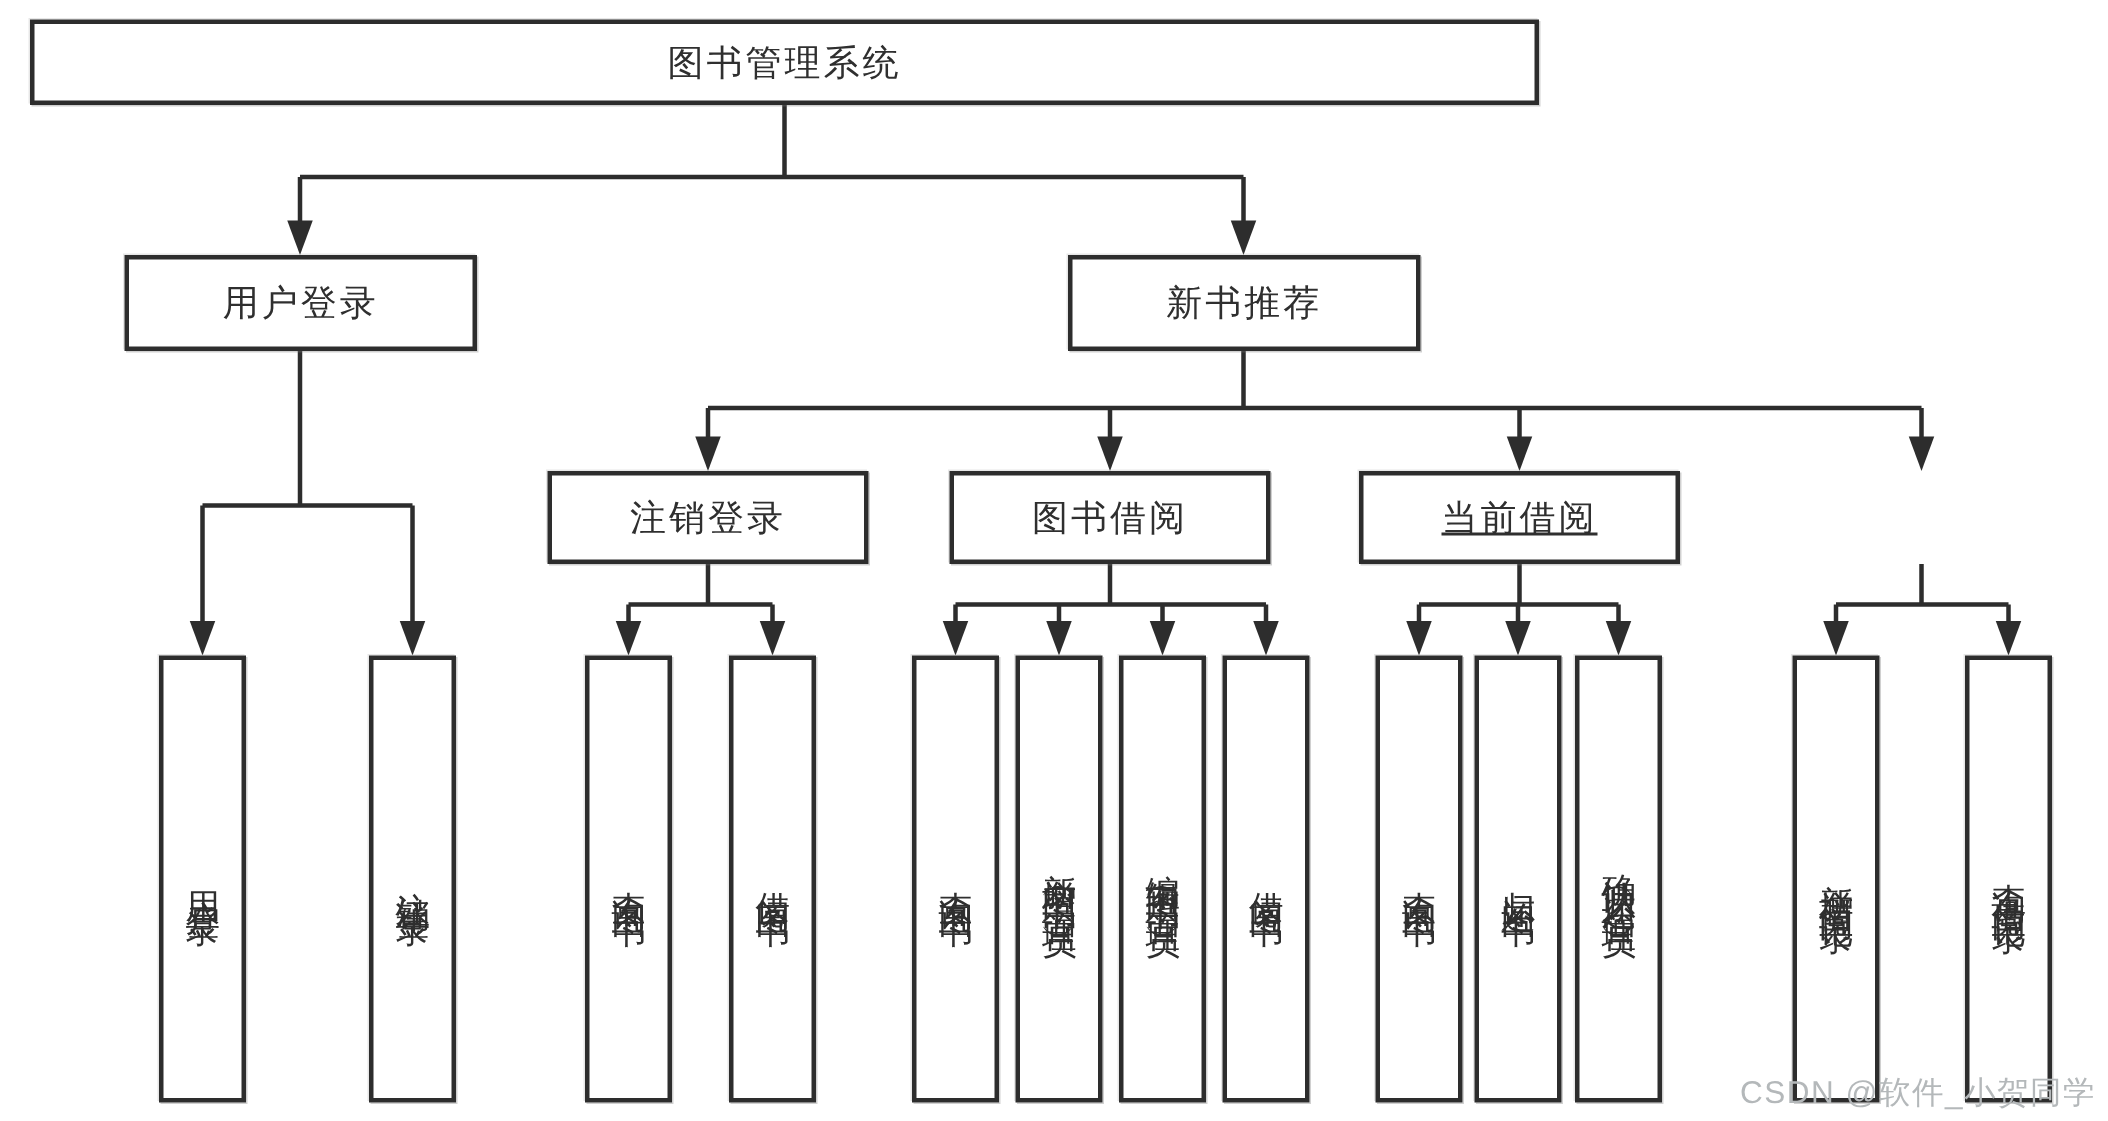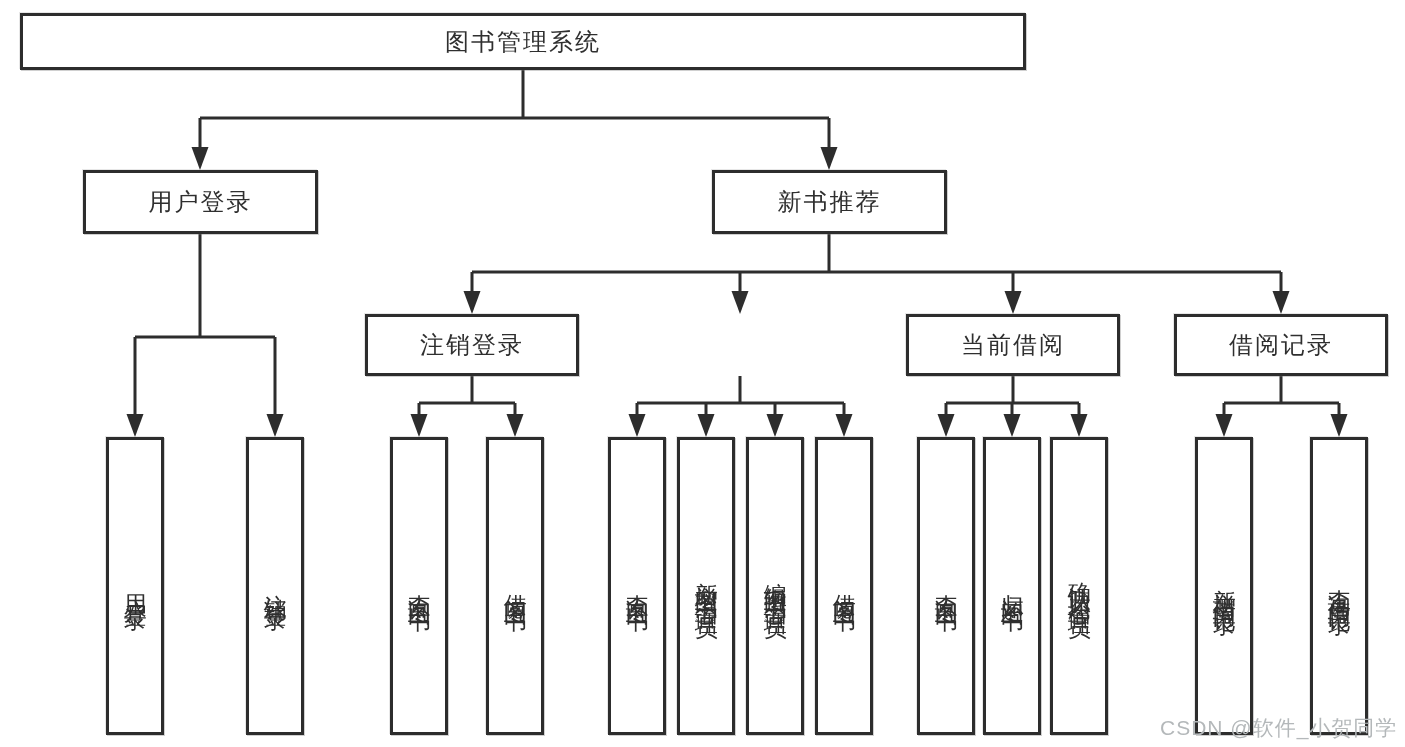--- a/index.html
+++ b/index.html
@@ -97,25 +97,25 @@
   <div class="box" style="left:83px; top:170px; width:235px; height:64px;">
     <span class="hlbl">用户登录</span>
   </div>
   <div class="box" style="left:712px; top:170px; width:235px; height:64px;">
     <span class="hlbl">新书推荐</span>
   </div>
 
   <div class="box" style="left:365px; top:314px; width:214px; height:62px;">
     <span class="hlbl">注销登录</span>
   </div>
-  <div class="box" style="left:906px; top:314px; width:214px; height:62px;">
+  <div class="box" style="left:633px; top:314px; width:214px; height:62px;">
+    <span class="hlbl">图书借阅</span>
+  </div>
+  <div class="box" style="left:906px; top:314px; width:214px; height:62px;text-decoration:underline;">
     <span class="hlbl">当前借阅</span>
-  </div>
-  <div class="box" style="left:1174px; top:314px; width:214px; height:62px;">
-    <span class="hlbl">借阅记录</span>
   </div>
 
   <div class="box" style="left:106px; top:437px; width:58px; height:298px;">
     <span class="vlbl">用户登录</span>
   </div>
   <div class="box" style="left:246px; top:437px; width:58px; height:298px;">
     <span class="vlbl">注销登录</span>
   </div>
 
   <div class="box" style="left:390px; top:437px; width:58px; height:298px;">

